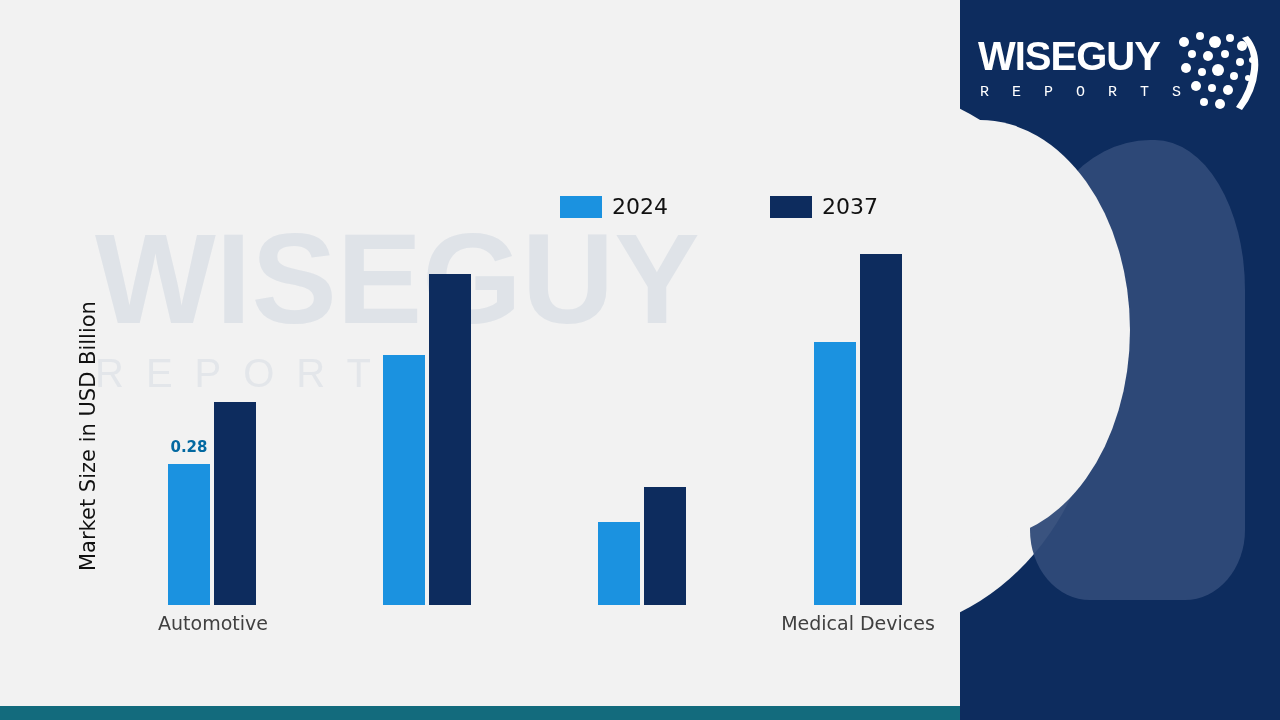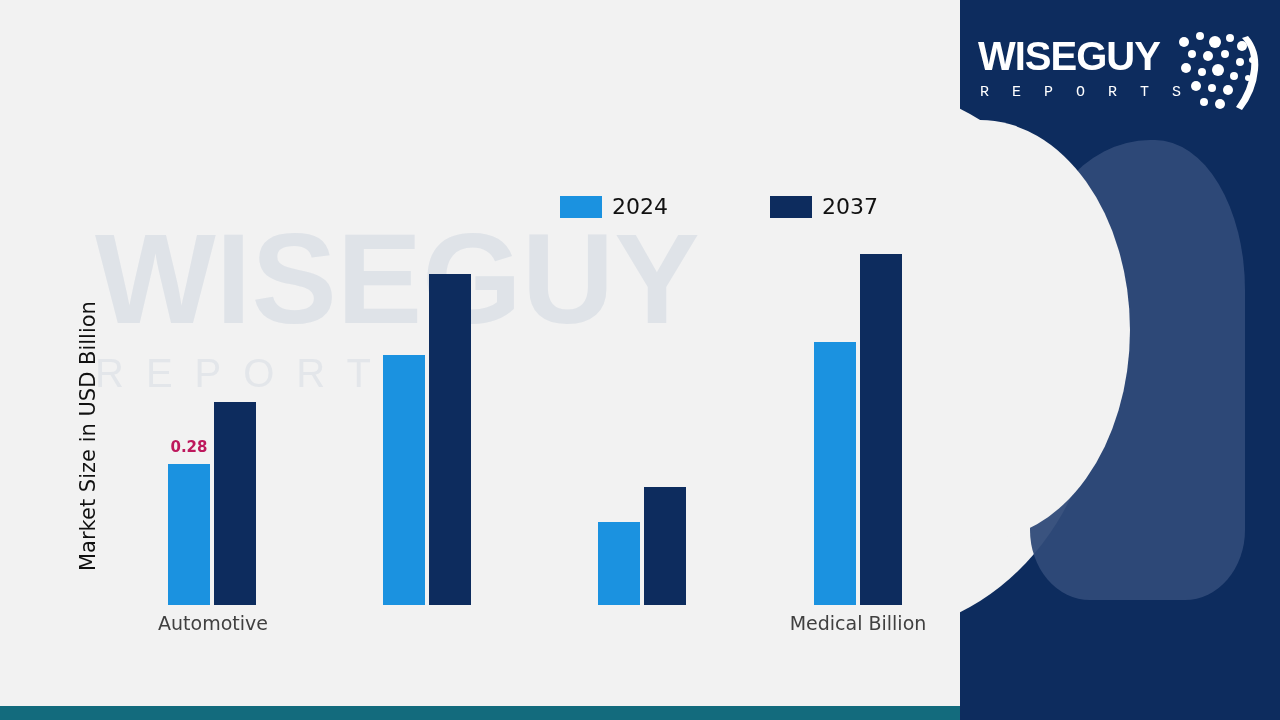--- a/index.html
+++ b/index.html
@@ -41,21 +41,21 @@
 
   .legend{position:absolute;left:560px;top:194px;display:flex;align-items:center;gap:16px;}
   .legend-item{display:flex;align-items:center;gap:10px;}
   .swatch{width:42px;height:22px;display:inline-block;}
   .legend-label{font-size:22px;color:#111;font-family:"DejaVu Sans",sans-serif;}
 
   .plot{position:absolute;left:120px;top:230px;width:820px;height:375px;}
 
   .group{position:absolute;bottom:0;display:flex;align-items:flex-end;gap:4px;}
   .bar{width:42px;}
-  .bar-label{position:absolute;top:-26px;left:0;width:42px;text-align:center;font-size:15px;font-weight:bold;color:#be185d;
+  .bar-label{position:absolute;top:-26px;left:0;width:42px;text-align:center;font-size:15px;font-weight:bold;color:#0369a1;
         font-family:"DejaVu Sans",sans-serif;}
   .cat{position:absolute;top:612px;text-align:center;font-size:19px;color:#404040;width:200px;
         font-family:"DejaVu Sans",sans-serif;line-height:1.2;}
 </style>
 </head>
 <body>
 
 <div class="page">
 
   <div class="bottom-strip"></div>
@@ -103,21 +103,21 @@
         <div class="bar" style="height:118px;background:#0d2c5e"></div>
       </div>
 
       <div class="group" style="left:694px;">
         <div class="bar" style="height:263px;background:#1b92e0"></div>
         <div class="bar" style="height:351px;background:#0d2c5e"></div>
       </div>
     </div>
 
     <div class="cat" style="left:113px;">Automotive</div>
-    <div class="cat" style="left:758px;">Medical Billion</div>
+    <div class="cat" style="left:758px;">Medical Devices</div>
   </div>
 
   <div class="right-panel">
     <div class="panel-arc"></div>
     <div class="head"></div>
     <div class="head-cut"></div>
   </div>
 
   <div class="logo">
     <div class="logo-word">WISEGUY</div>

